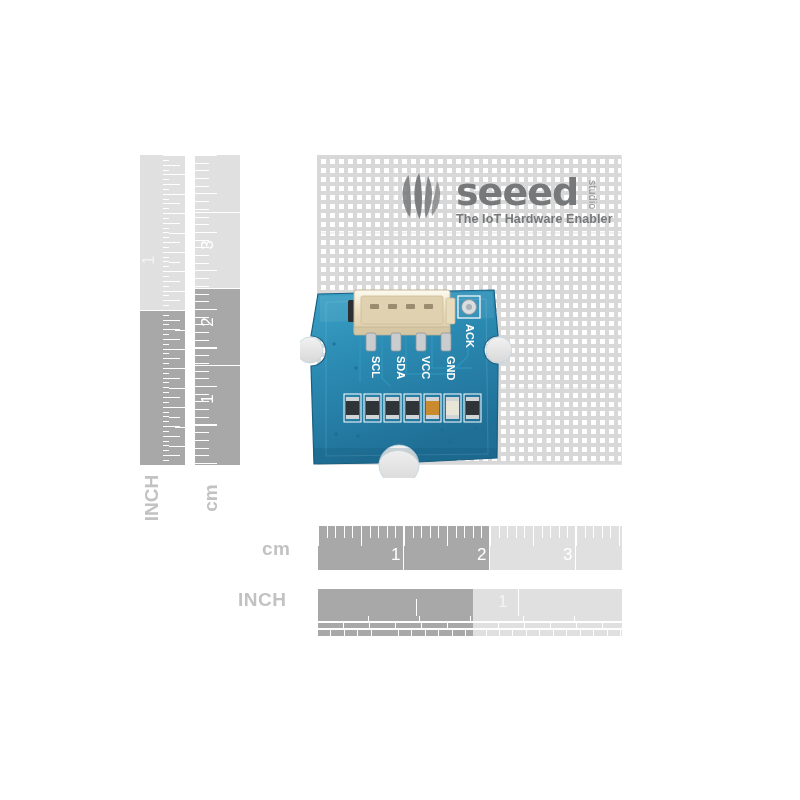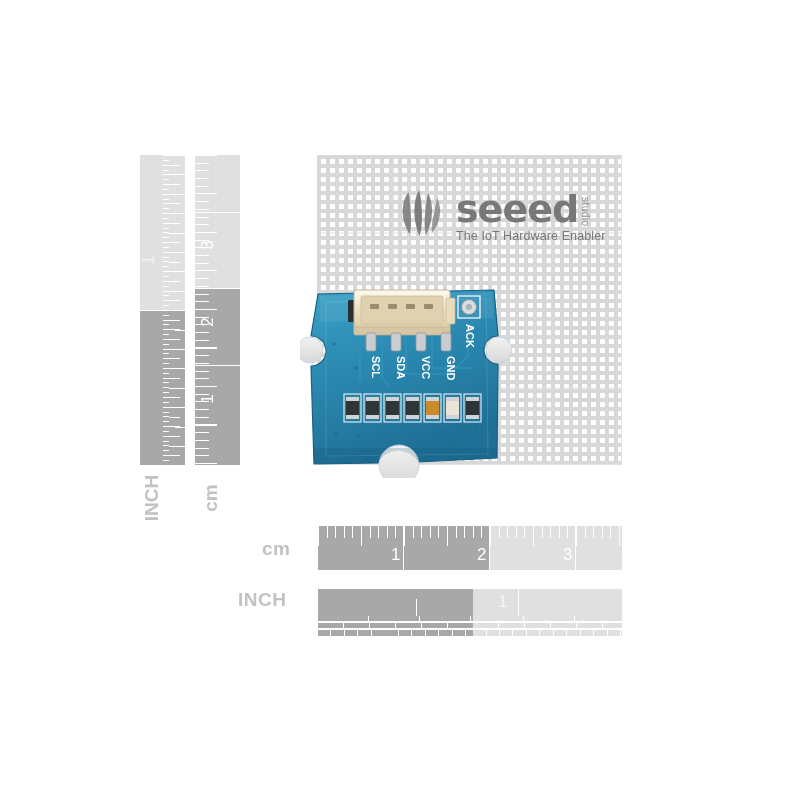--- a/index.html
+++ b/index.html
@@ -63,21 +63,20 @@
 
   
   #logo-block {
     position: absolute;
     left: 398px;
     top: 172px;
     width: 200px;
     height: 60px;
     display: flex;
     align-items: flex-start;
-    margin-top: 17px;
   }
   #logo-mark { width: 46px; height: 50px; flex: 0 0 auto; }
   #logo-text-wrap {
     margin-left: 12px;
     position: relative;
     padding-top: 1px;
   }
   #logo-word {
     font-size: 38px;
     font-weight: bold;
@@ -92,21 +91,21 @@
     top: 8px;
     font-size: 10px;
     color: #8c8e90;
     transform: rotate(90deg);
     transform-origin: left top;
     letter-spacing: 0.5px;
     white-space: nowrap;
   }
   #logo-tagline {
     font-size: 12.5px;
-    font-weight: normal;
+    font-weight: bold;
     color: #76787a;
     margin-top: 1px;
     letter-spacing: 0.1px;
     white-space: nowrap;
   }
 
   
   .rul-label {
     position: absolute;
     color: #c2c2c2;

